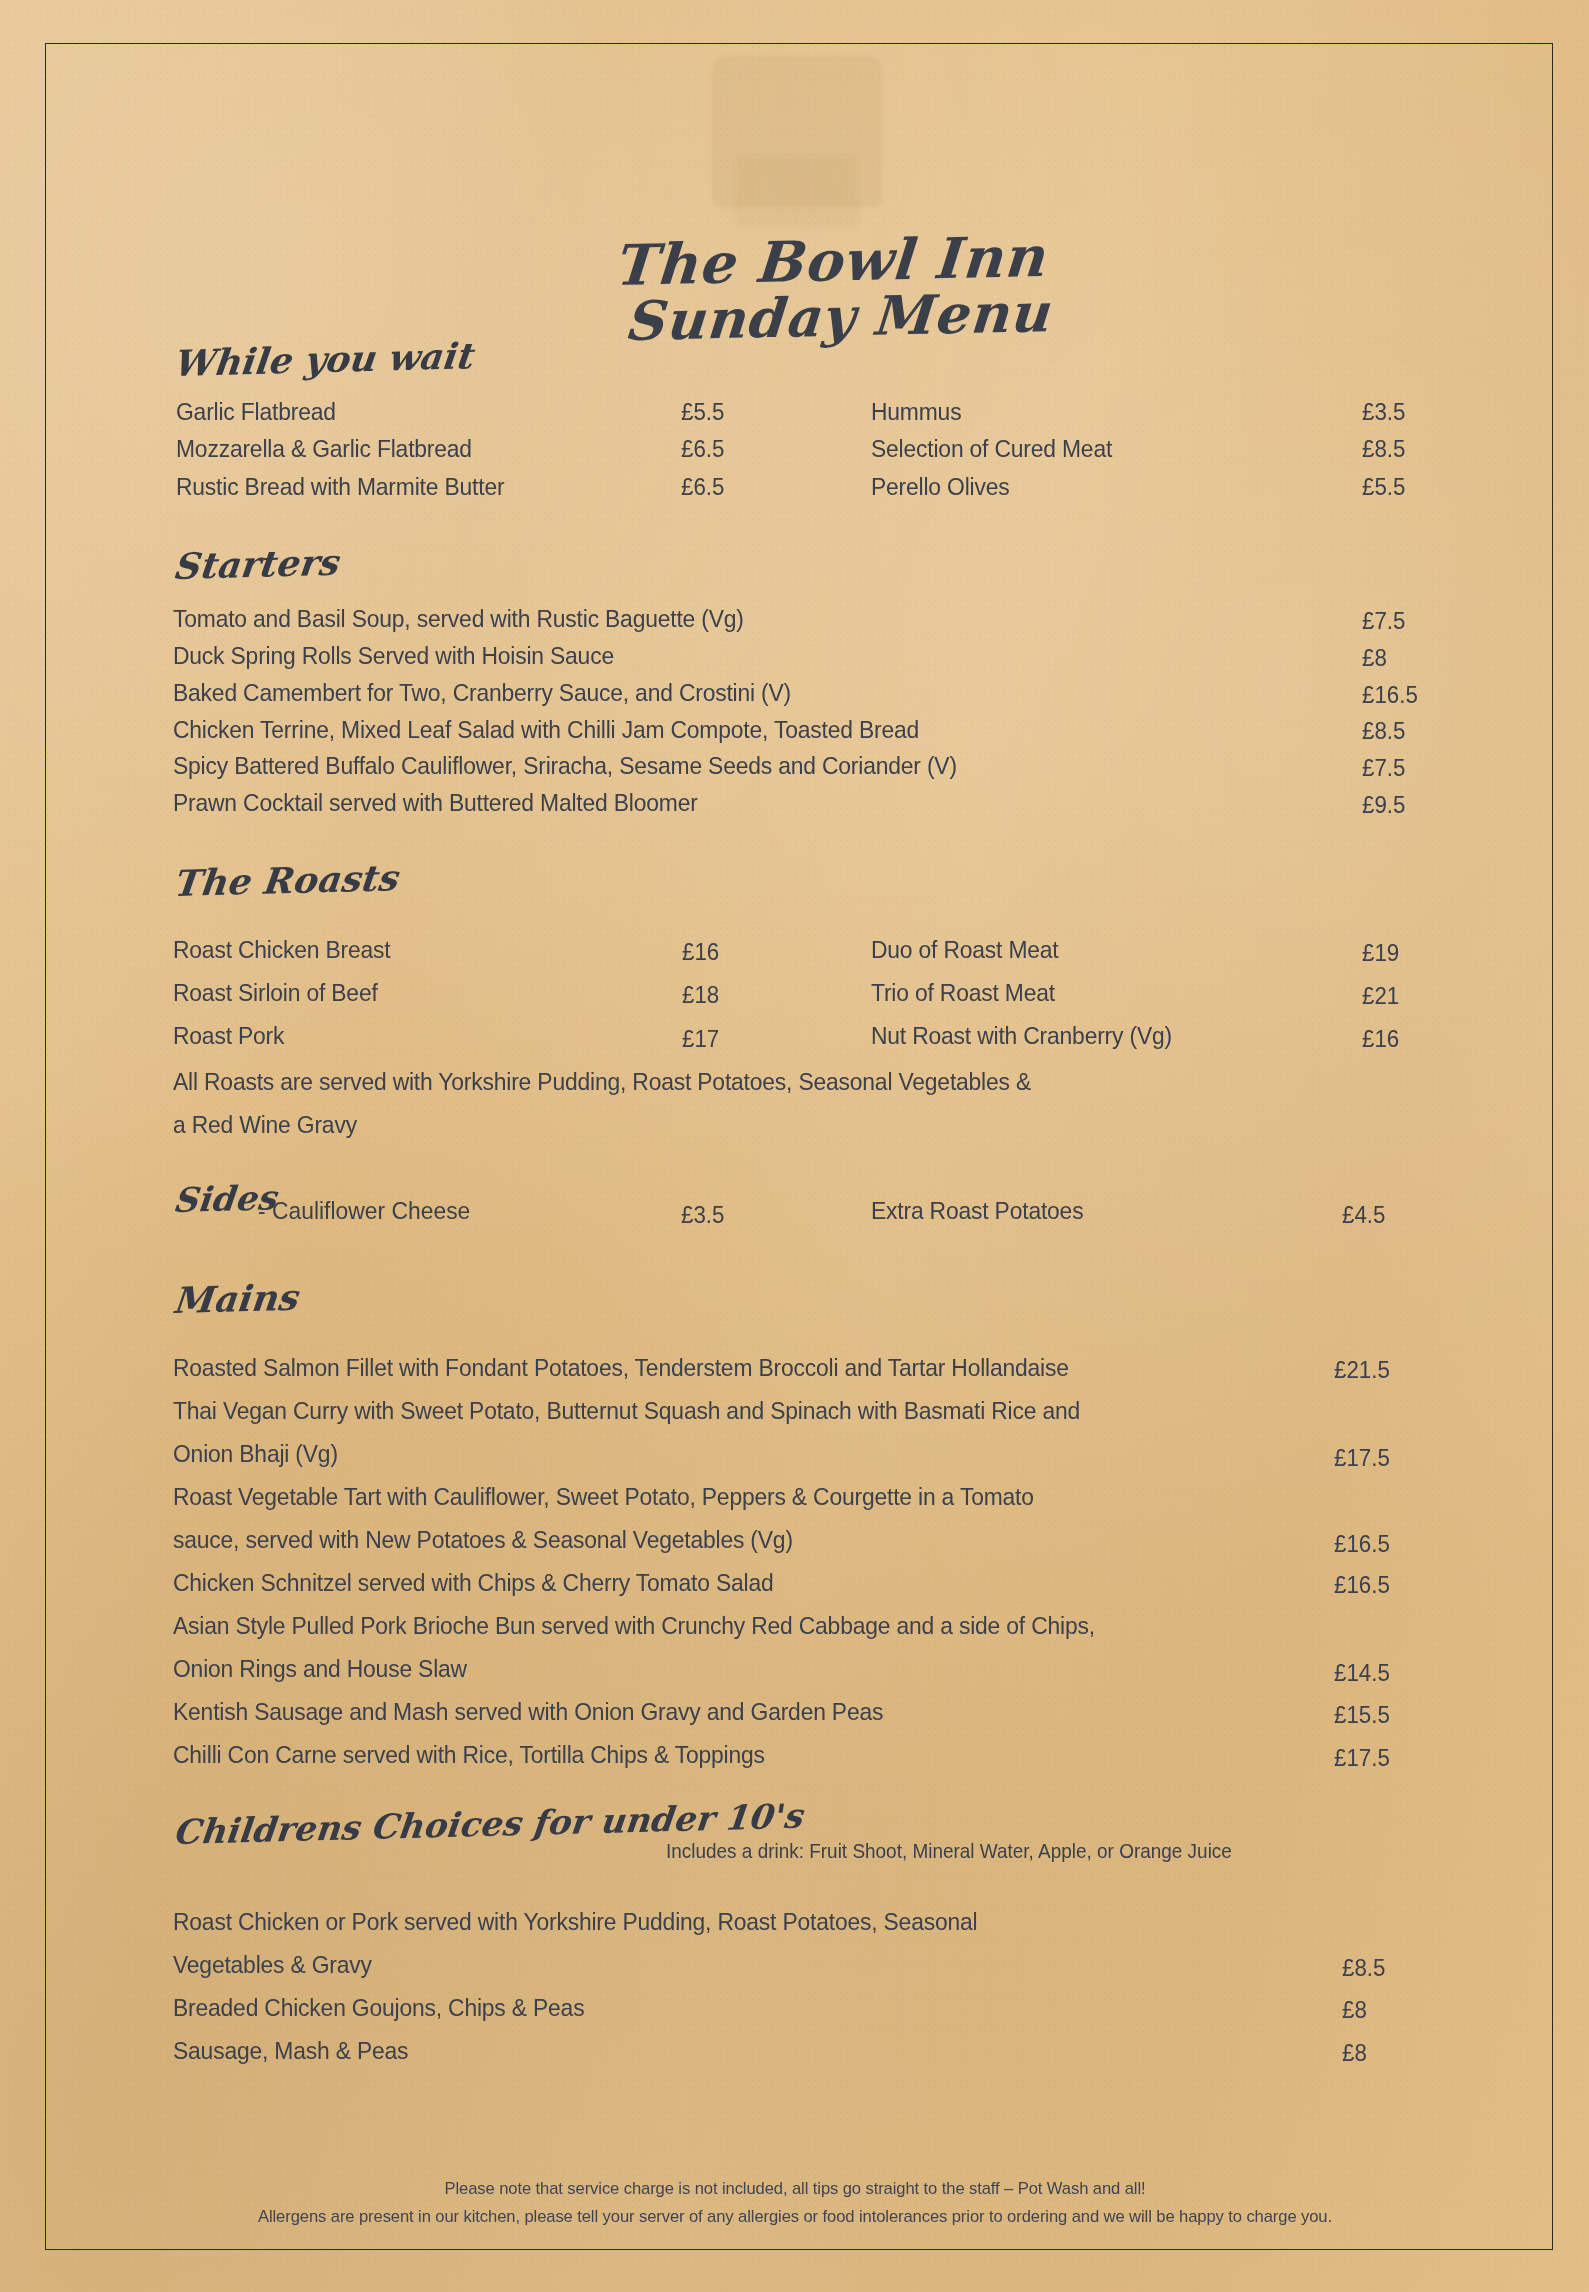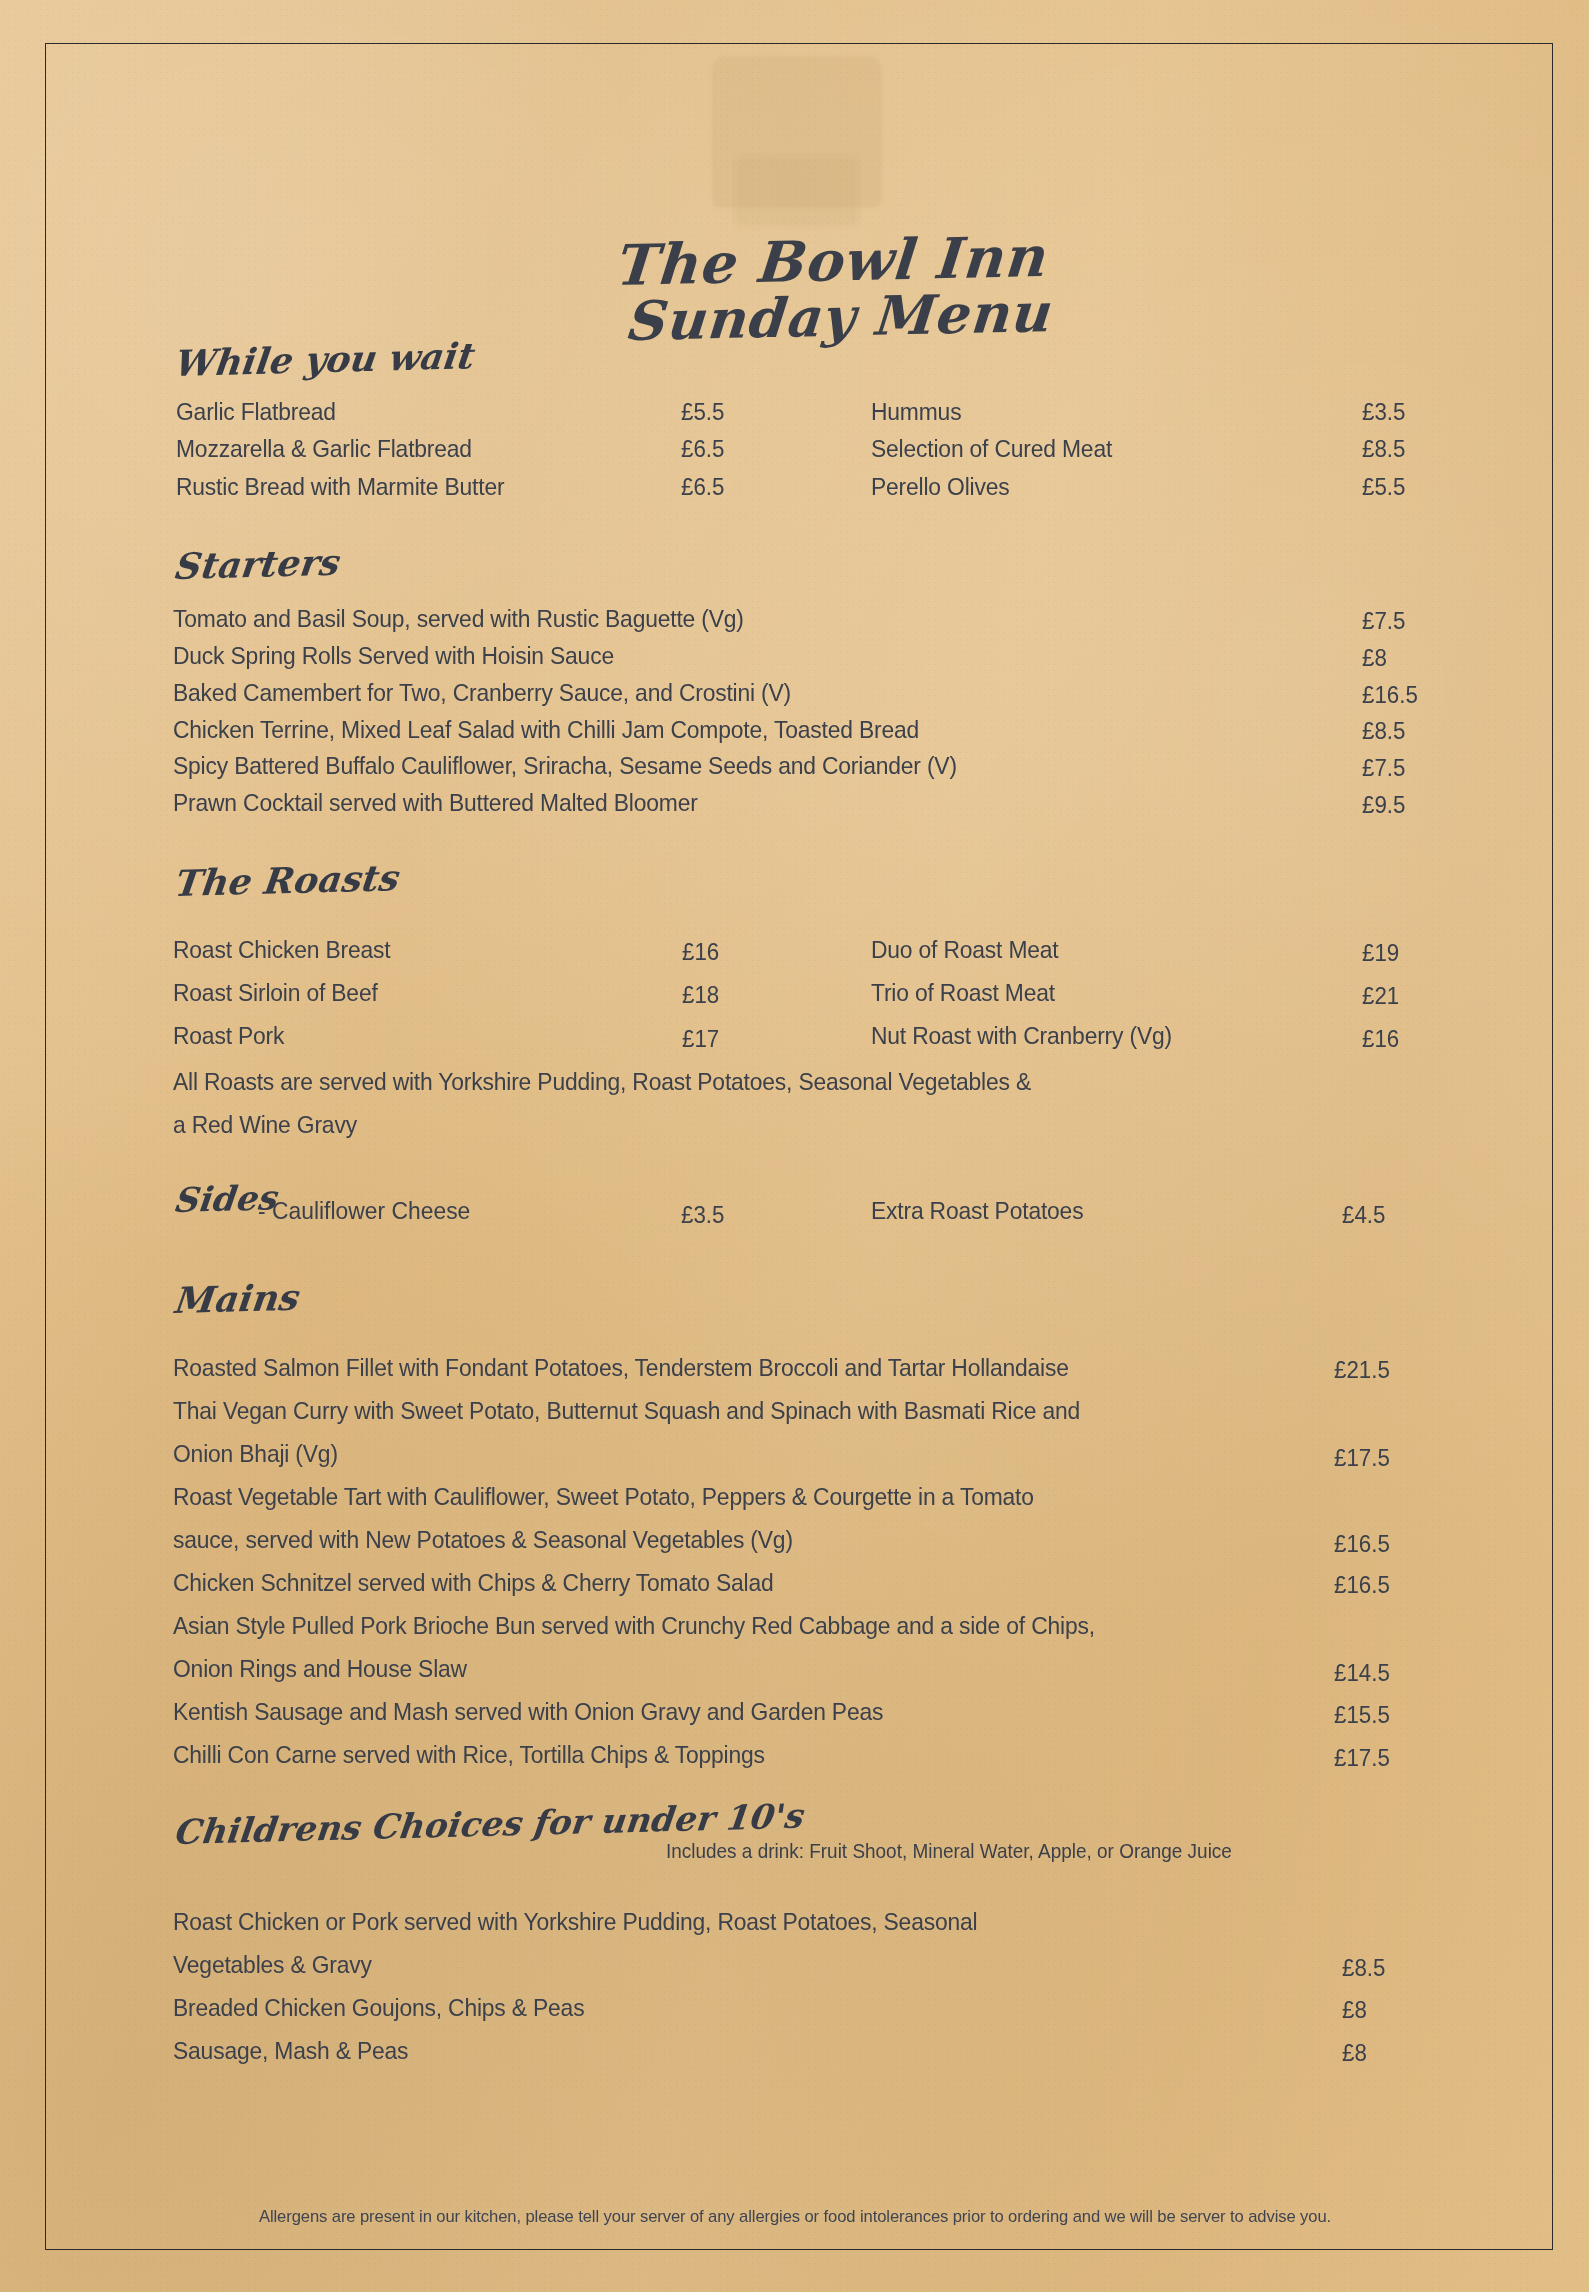--- a/index.html
+++ b/index.html
@@ -230,16 +230,17 @@
   <div class="row" style="left:173px;top:1908px;">Roast Chicken or Pork served with Yorkshire Pudding, Roast Potatoes, Seasonal</div>
   <div class="row" style="left:173px;top:1951px;">Vegetables &amp; Gravy</div>
   <div class="price" style="left:1342px;top:1954px;">£8.5</div>
 
   <div class="row" style="left:173px;top:1994px;">Breaded Chicken Goujons, Chips &amp; Peas</div>
   <div class="price" style="left:1342px;top:1996px;">£8</div>
 
   <div class="row" style="left:173px;top:2037px;">Sausage, Mash &amp; Peas</div>
   <div class="price" style="left:1342px;top:2039px;">£8</div>
 
-  <div class="footer-line" style="top:2207px;">Allergens are present in our kitchen, please tell your server of any allergies or food intolerances prior to ordering and we will be server to advise you.</div>
+  <div class="footer-line" style="top:2179px;">Please note that service charge is not included, all tips go straight to the staff – Pot Wash and all!</div>
+  <div class="footer-line" style="top:2207px;">Allergens are present in our kitchen, please tell your server of any allergies or food intolerances prior to ordering and we will be happy to charge you.</div>
 
 </div>
 
 
 </body></html>

